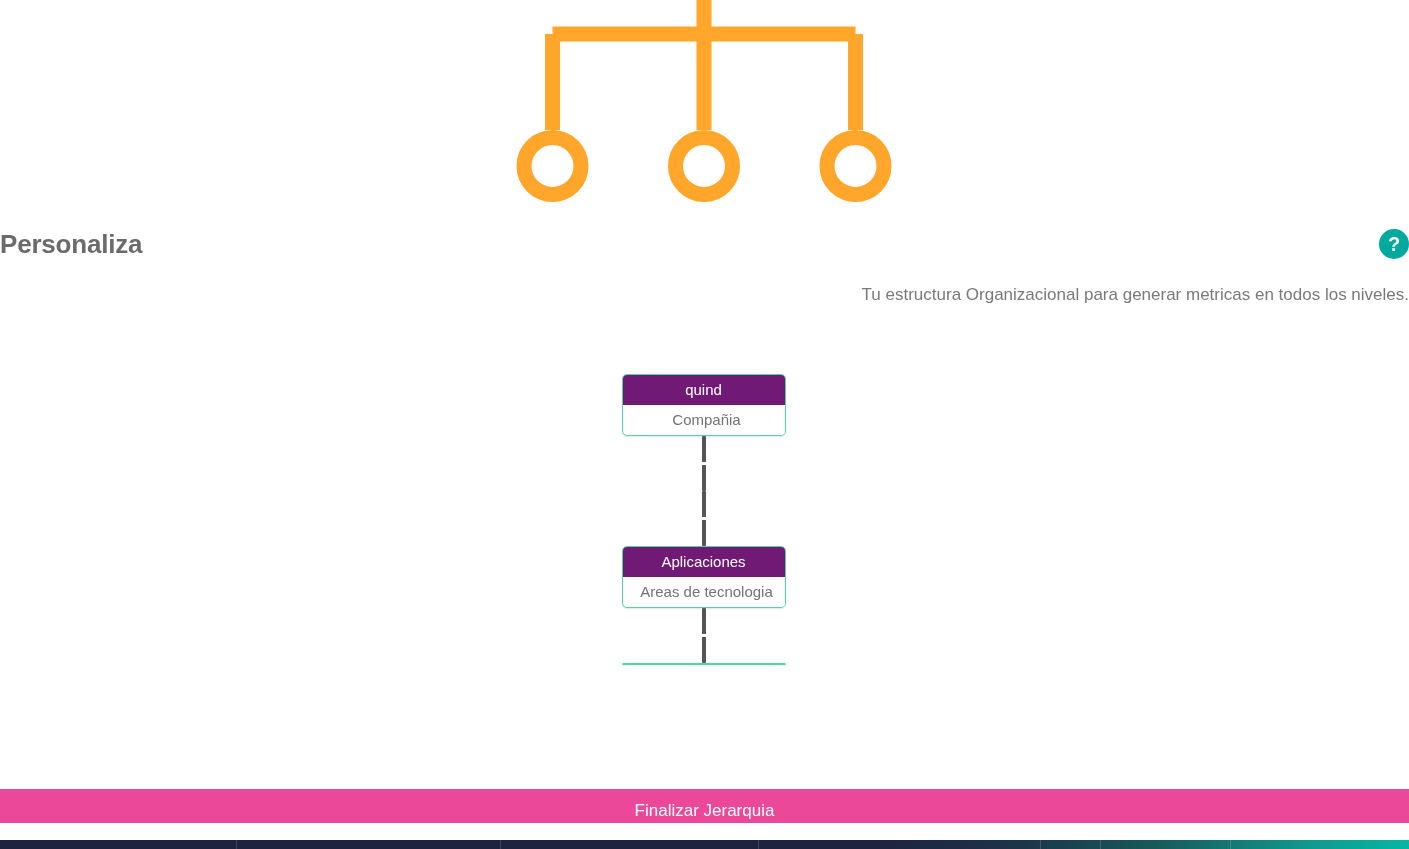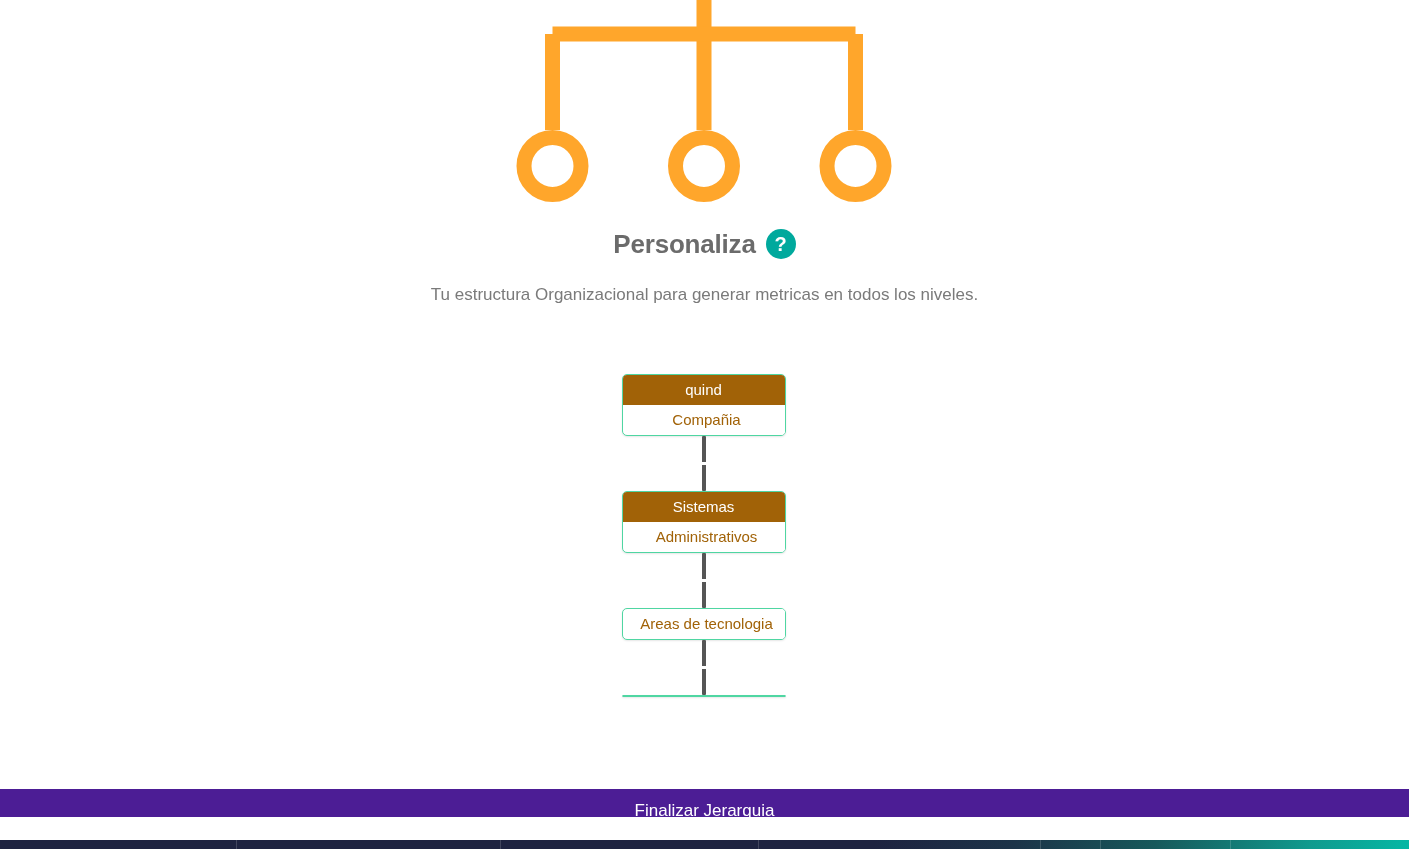--- a/index.html
+++ b/index.html
@@ -34,21 +34,21 @@
     margin-left: -2px;
   }
 
   
   .title-row {
     position: absolute;
     left: 0;
     top: 228px;
     width: 1409px;
     display: flex;
-    justify-content: center;
+    justify-content: space-between;
     align-items: center;
     gap: 10px;
   }
   .page-title {
     font-size: 26px;
     font-weight: bold;
     color: #6b6b6b;
     letter-spacing: -0.2px;
     line-height: 32px;
   }
@@ -67,21 +67,21 @@
     cursor: pointer;
     padding-bottom: 1px;
   }
 
   
   .subtitle {
     position: absolute;
     left: 0;
     top: 283px;
     width: 1409px;
-    text-align: center;
+    text-align: right;
     font-size: 17px;
     color: #7a7a7a;
     line-height: 24px;
   }
 
   
   .tree {
     position: absolute;
     left: 0;
     top: 374px;
@@ -94,32 +94,32 @@
     width: 164px;
     border: 1px solid #4fd6a2;
     border-radius: 5px;
     background: #ffffff;
     overflow: hidden;
     box-shadow: 0 1px 2px rgba(0,0,0,0.10);
     cursor: pointer;
     margin-left: -2px;
   }
   .node-head {
-    background: #a16207;
+    background: #701a75;
     color: #ffffff;
     font-size: 15px;
     line-height: 19px;
     text-align: center;
     padding: 5px 4px 6px 4px;
     white-space: nowrap;
     overflow: hidden;
   }
   .node-body {
     background: #ffffff;
-    color: #a16207;
+    color: #737373;
     font-size: 15px;
     line-height: 19px;
     text-align: center;
     padding: 5px 4px 6px 4px;
     white-space: nowrap;
     overflow: hidden;
     margin-left: 6px;
   }
   .connector {
     width: 4px;
@@ -138,22 +138,22 @@
     height: 3px;
     background: #ffffff;
   }
 
   
   .finish-button {
     position: absolute;
     left: 0;
     top: 789px;
     width: 1409px;
-    height: 28px;
-    background: #4c1d95;
+    height: 34px;
+    background: #ec4899;
     border: none;
     color: #ffffff;
     font-family: "Liberation Sans", sans-serif;
     font-size: 17px;
     line-height: 44px;
     text-align: center;
     cursor: pointer;
     padding: 0;
   }
 
@@ -209,28 +209,25 @@
 
 <div class="tree">
 
   <div class="node-card">
     <div class="node-head">quind</div>
     <div class="node-body">Compañia</div>
   </div>
 
   <div class="connector"></div>
 
+
+  <div class="connector"></div>
+
   <div class="node-card">
-    <div class="node-head">Sistemas</div>
-    <div class="node-body">Administrativos</div>
-  </div>
-
-  <div class="connector"></div>
-
-  <div class="node-card">
+    <div class="node-head">Aplicaciones</div>
     <div class="node-body">Areas de tecnologia</div>
   </div>
 
   <div class="connector"></div>
 
   <div class="node-card">
   </div>
 
 </div>
 

